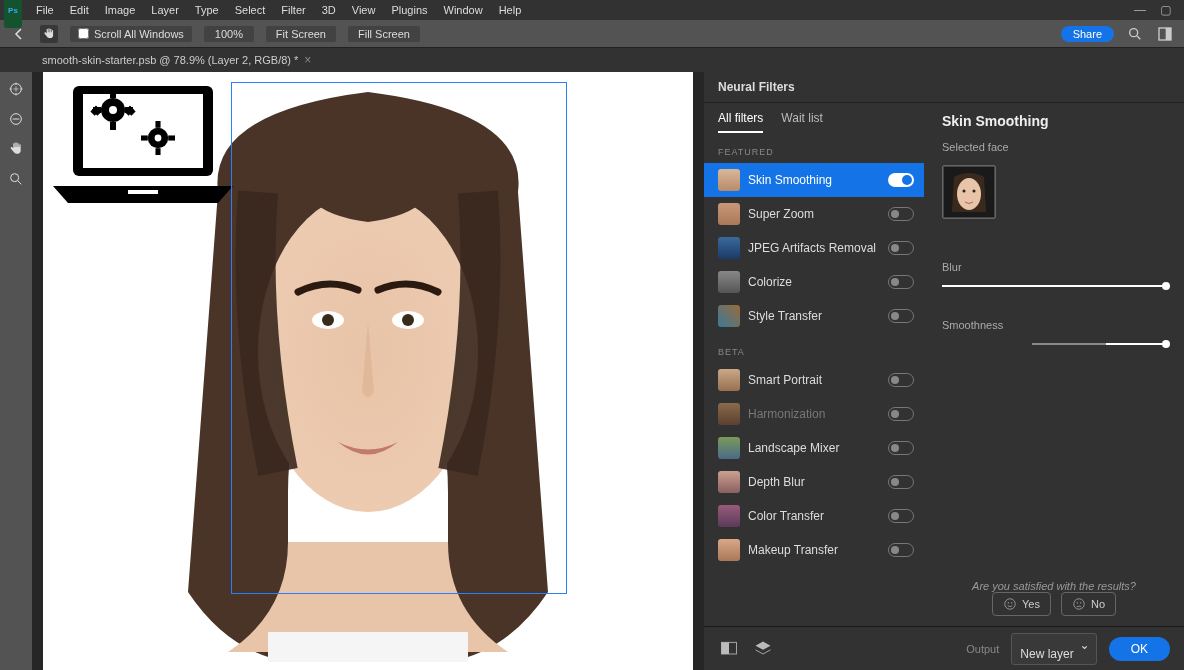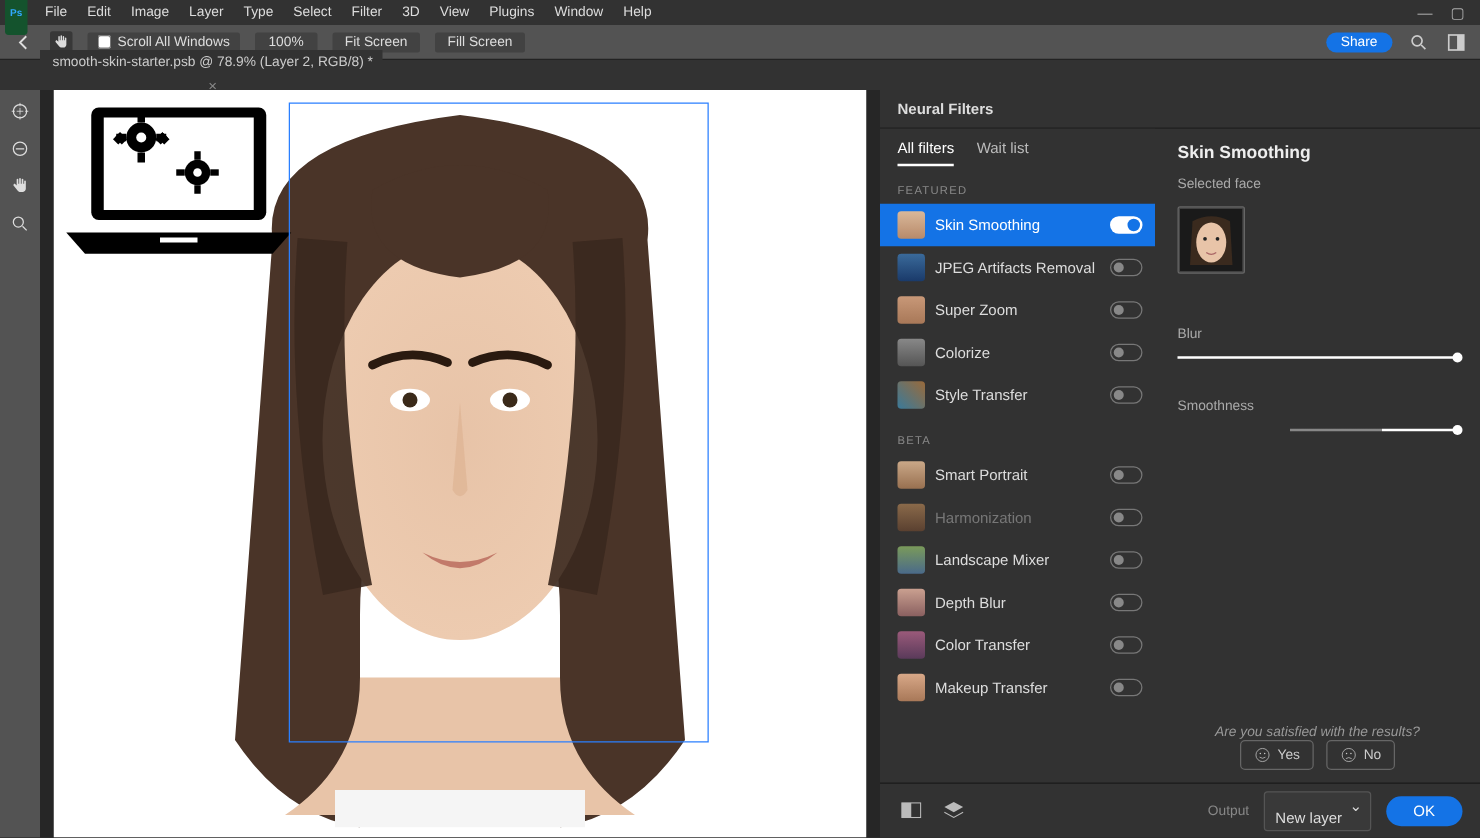--- a/index.html
+++ b/index.html
@@ -16,21 +16,21 @@
   .optbar .hand { width: 18px; height: 18px; background: #383838; border-radius: 2px; display:flex; align-items:center; justify-content:center; }
   .optbar .chk { display:flex; align-items:center; gap:5px; font-size:11px; color:#ddd; background:#424242; border-radius:2px; padding:2px 8px; }
   .optbar .chk input { width:11px; height:11px; }
   .optbar .zoom { background:#424242; padding:2px 10px; border-radius:2px; font-size:11px; color:#ddd; min-width:50px; text-align:center; }
   .optbar .btn { background:#424242; padding:2px 10px; border-radius:2px; font-size:11px; color:#ddd; cursor:pointer; }
   .optbar .spacer { flex: 1; }
   .optbar .share { background: #1473e6; color: #fff; border-radius: 10px; padding: 2px 12px; font-size: 11px; margin-left: 18px; }
   .optbar .icon { width:18px; height:18px; color:#ccc; display:flex; align-items:center; justify-content:center; }
   
   .tabstrip { height: 24px; background: #323232; display: flex; align-items: center; padding-left: 32px; }
-  .tabstrip .tab { background: #323232; color:#ccc; font-size: 11px; padding: 4px 8px 4px 10px; display:flex; align-items:center; gap:6px;flex-direction:column; }
+  .tabstrip .tab { background: #323232; color:#ccc; font-size: 11px; padding: 4px 8px 4px 10px; display:flex; align-items:center; gap:6px; }
   .tabstrip .tab .x { color:#888; font-size:12px; }
   
   .workspace { display: flex; height: calc(670px - 20px - 28px - 24px); }
   .toolcol { width: 32px; background: #535353; display: flex; flex-direction: column; align-items: center; padding-top: 6px; gap: 8px; }
   .toolcol .tool { width: 22px; height: 22px; display:flex; align-items:center; justify-content:center; color:#ddd; }
   .canvas-wrap { flex: 1; background: #262626; padding: 0; display:flex; justify-content:center; align-items:flex-start; }
   .canvas { margin-top: 0; width: 650px; height: 598px; background: #fff; position: relative; overflow:hidden; }
   .canvas .sel-rect { position: absolute; left: 188px; top: 10px; width: 336px; height: 512px; border: 1px solid #2a7fff; pointer-events:none; }
   
   .laptop { position: absolute; left: 0; top: 6px; width: 200px; height: 130px; }
@@ -257,27 +257,27 @@
           </div>
         </div>
         <div class="section-label">FEATURED</div>
 
         <div class="filter-item active">
           <div class="thumb" style="background:linear-gradient(#d9b89a,#b88a6a)"></div>
           <div class="name">Skin Smoothing</div>
           <div class="toggle"></div>
         </div>
         <div class="filter-item">
+          <div class="thumb" style="background:linear-gradient(#c89878,#a87858)"></div>
+          <div class="name">Super Zoom</div>
+          <div class="toggle off"></div>
+        </div>
+        <div class="filter-item">
           <div class="thumb" style="background:linear-gradient(#3a6a9a,#1a3a6a)"></div>
           <div class="name">JPEG Artifacts Removal</div>
-          <div class="toggle off"></div>
-        </div>
-        <div class="filter-item">
-          <div class="thumb" style="background:linear-gradient(#c89878,#a87858)"></div>
-          <div class="name">Super Zoom</div>
           <div class="toggle off"></div>
         </div>
         <div class="filter-item">
           <div class="thumb" style="background:linear-gradient(#888,#555)"></div>
           <div class="name">Colorize</div>
           <div class="toggle off"></div>
         </div>
         <div class="filter-item">
           <div class="thumb" style="background:linear-gradient(45deg,#3a7a9a,#9a6a3a)"></div>
           <div class="name">Style Transfer</div>

